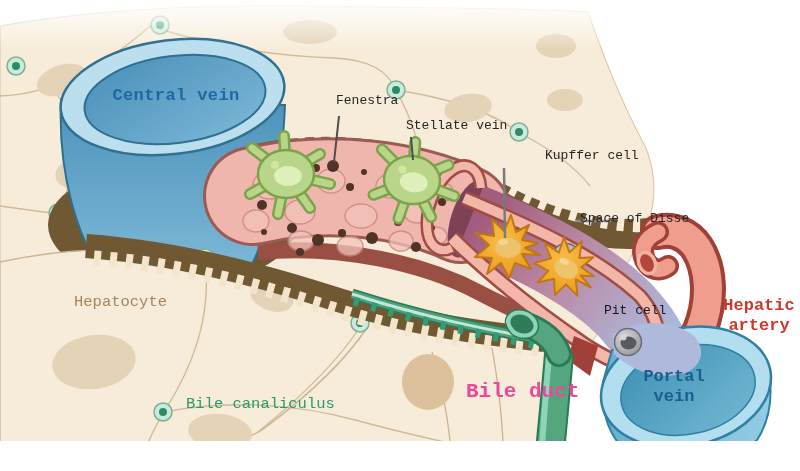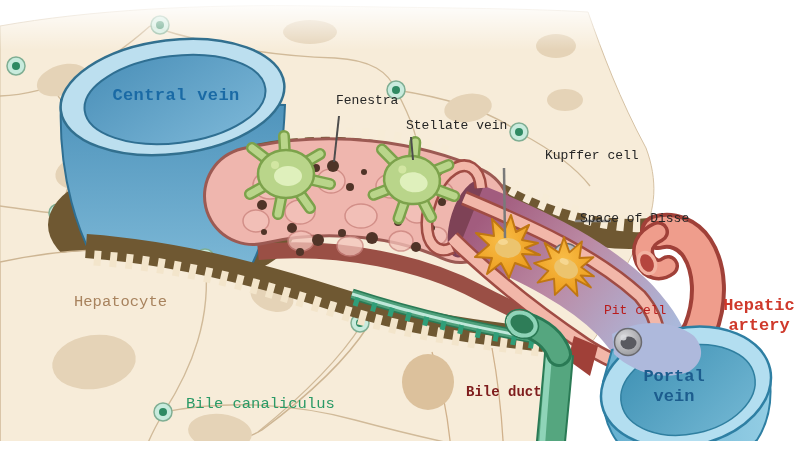--- a/index.html
+++ b/index.html
@@ -7,26 +7,26 @@
          font-family:Liberation Mono, monospace;}
   #art{position:absolute;left:0;top:0;}
   .lbl{position:absolute;font-size:13px;color:#262626;white-space:nowrap;line-height:16px;}
   #lbl-central-vein{left:110px;top:88px;width:132px;text-align:center;font-weight:bold;
                     font-size:17px;color:#1a6aa5;letter-spacing:.4px;}
   #lbl-fenestra{left:336px;top:93px;}
   #lbl-stellate{left:406px;top:118px;}
   #lbl-kupffer{left:497px;top:148px;margin-left:48px;}
   #lbl-disse{left:580px;top:211px;}
   #lbl-hepatocyte{left:74px;top:259px;font-size:15.5px;color:#a8835e;margin-top:35px;}
-  #lbl-pit{left:604px;top:303px;color:#b91c1c;}
+  #lbl-pit{left:604px;top:303px;color:#0f172a;}
   #lbl-hepatic{left:718px;top:296px;width:82px;text-align:center;font-weight:bold;
                font-size:17px;color:#cf392b;line-height:20px;white-space:normal;}
   #lbl-portal{left:640px;top:367px;width:68px;text-align:center;font-weight:bold;
               font-size:17px;color:#1c5d8e;line-height:20px;white-space:normal;}
-  #lbl-bile-duct{left:466px;top:384px;font-weight:bold;font-size:14px;color:#7f1d1d;}
+  #lbl-bile-duct{left:466px;top:384px;font-weight:bold;font-size:21px;color:#ec4899;}
   #lbl-bile-canaliculus{left:186px;top:396px;font-size:15.5px;color:#2a9a66;text-align:right;}
 </style>
 </head>
 <body>
 
 <div id="stage">
 
 <svg id="art" width="800" height="471" viewBox="0 0 800 471">
   <defs>
     <linearGradient id="gFade" x1="0" y1="0" x2="0" y2="1">

